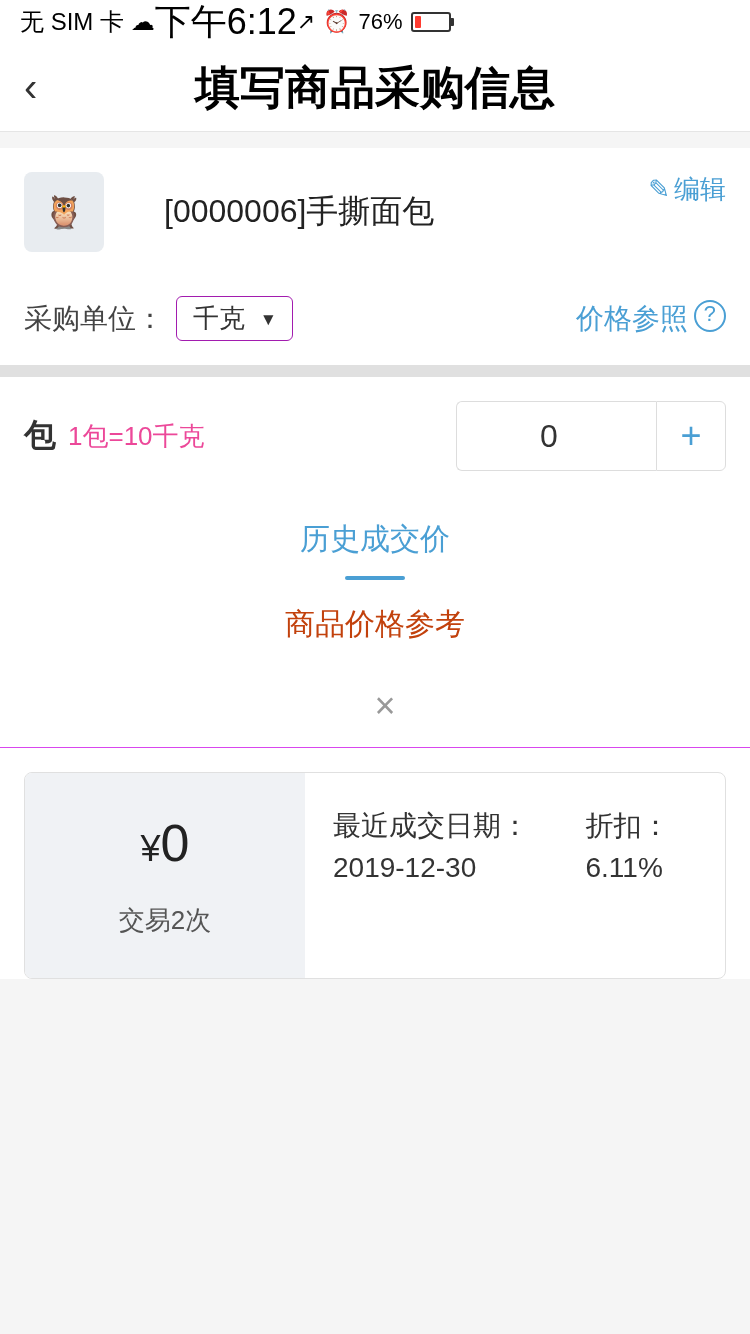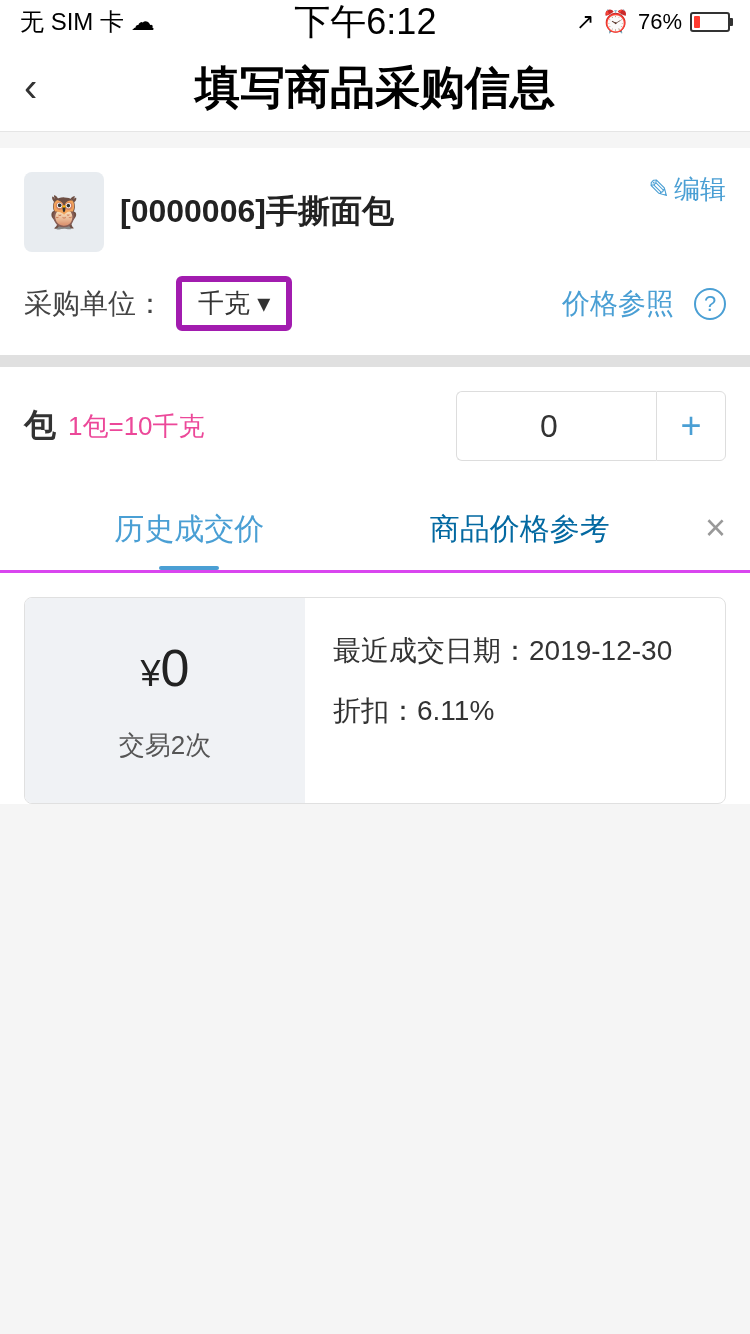--- a/index.html
+++ b/index.html
@@ -12,25 +12,23 @@
       font-size: 28px;
     }
 
     
     .status-bar {
       width: 750px;
       height: 44px;
       background: #fff;
       display: flex;
       align-items: center;
-      justify-content: space-between;
       padding: 0 20px;
       font-size: 24px;
       color: #000;
-      gap: 34px;
     }
     .status-left {
       display: flex;
       align-items: center;
       gap: 8px;
       font-size: 24px;
     }
     .status-center {
       font-size: 36px;
       font-weight: 500;
@@ -123,61 +121,62 @@
       align-items: center;
       justify-content: center;
       flex-shrink: 0;
     }
     .owl-logo {
       font-size: 32px;
       color: #8899aa;
     }
     .product-name {
       font-size: 32px;
-      font-weight: 700;
+      font-weight: 400;
       color: #222;
+      margin-left: 44px;
     }
     .edit-link {
       font-size: 26px;
       color: #4a9fd4;
       display: flex;
       align-items: center;
       gap: 4px;
       flex-shrink: 0;
     }
     .product-meta {
       display: flex;
       align-items: center;
       justify-content: space-between;
-      margin-top: 4px;
+      margin-top: 24px;
+      font-family: Liberation Mono, monospace;
     }
     .purchase-unit {
       display: flex;
       align-items: center;
       gap: 12px;
       font-size: 28px;
       color: #444;
     }
     .unit-selector {
-      border: 6px solid #a21caf;
+      border: 1px solid #a21caf;
       border-radius: 6px;
       padding: 4px 16px;
       font-size: 26px;
       color: #333;
       background: #fff;
       display: flex;
       align-items: center;
       gap: 6px;
     }
     .price-ref {
       font-size: 28px;
       color: #4a9fd4;
       display: flex;
-      align-items: center;
-      gap: 20px;
+      gap: 6px;
     }
 
     
     .divider-bar {
       width: 750px;
       height: 12px;
       background: #e0e0e0;
     }
 
     
@@ -232,30 +231,31 @@
     }
 
     
     .bottom-sheet {
       background: #fff;
       margin-top: 0;
     }
     .tab-bar {
       display: flex;
       align-items: center;
-      border-bottom: 3px solid #d946ef;
+      border-bottom: 1px solid #d946ef;
       padding: 0 24px;
       position: relative;
+      flex-direction: column;
     }
     .tab-item {
       flex: 1;
       text-align: center;
       padding: 24px 0 20px;
       font-size: 30px;
-      color: #0369a1;
+      color: #c2410c;
       position: relative;
       cursor: pointer;
     }
     .tab-item.active {
       color: #4a9fd4;
       font-weight: 500;
     }
     .tab-item.active::after {
       content: '';
       position: absolute;
@@ -302,21 +302,21 @@
     }
     .transaction-count {
       font-size: 26px;
       color: #555;
       margin-top: 18px;
     }
     .price-right-panel {
       flex: 1;
       padding: 32px 28px;
       display: flex;
-      flex-direction: column;
+      flex-direction: row;
       gap: 18px;
     }
     .detail-row {
       font-size: 28px;
       color: #333;
       line-height: 1.5;
     }
 
     
     .page-bg {

